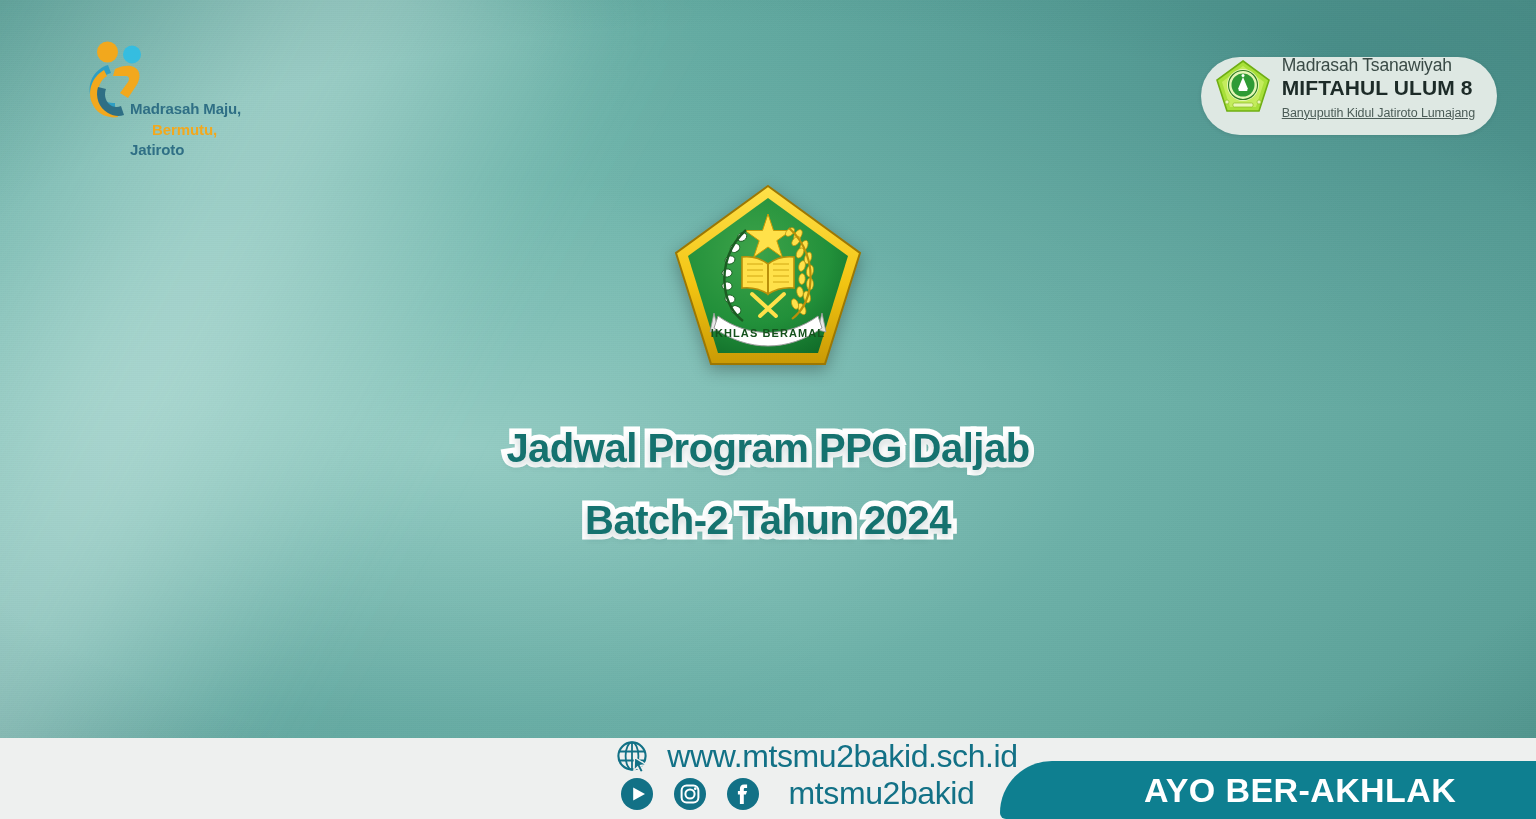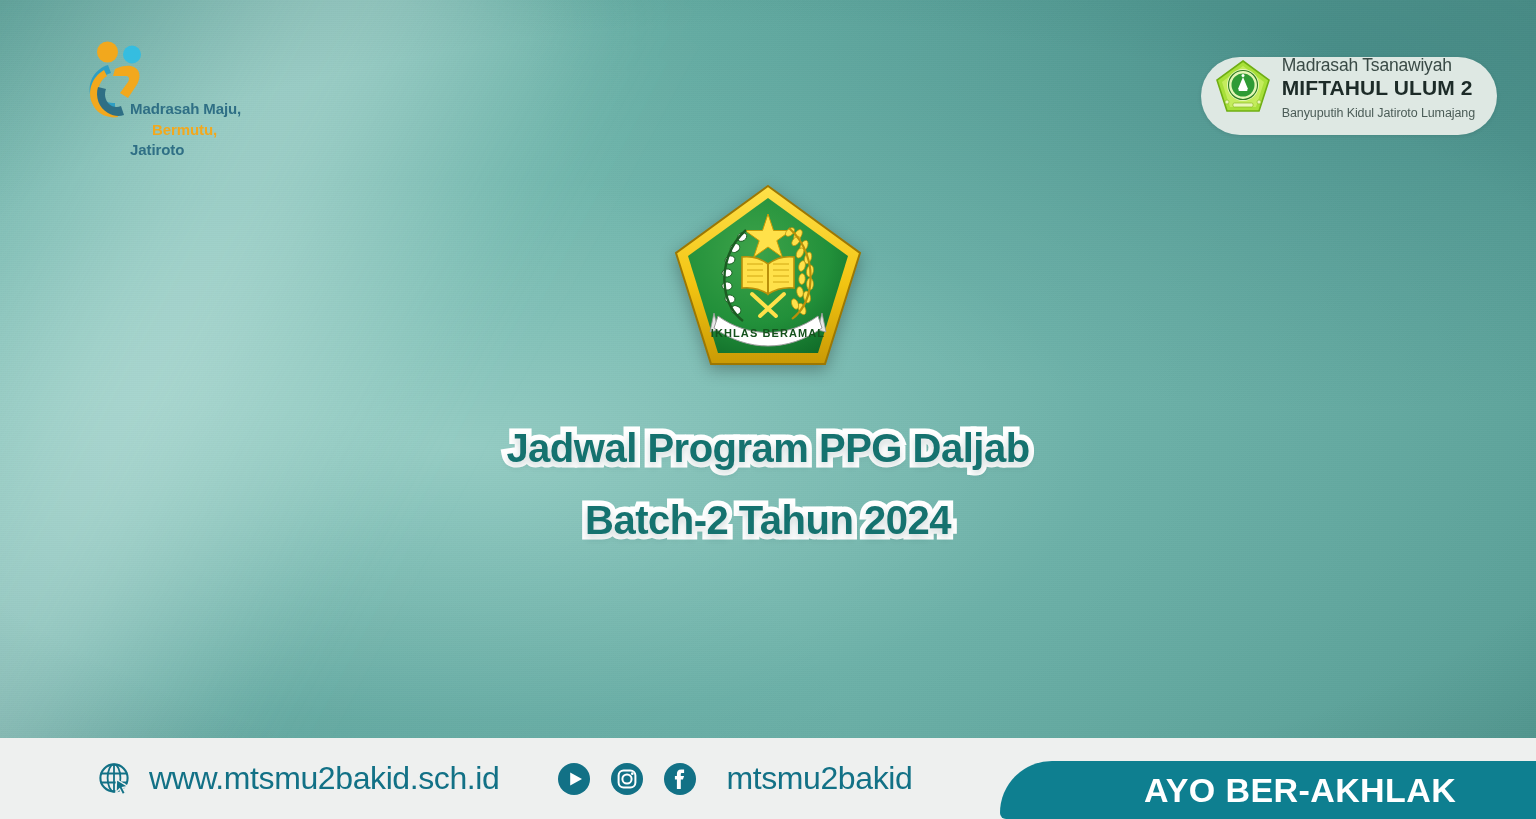--- a/index.html
+++ b/index.html
@@ -71,21 +71,21 @@
     display:flex; align-items:center;
     padding:0 22px 16px 12px;
     background:#dee8e3;
     border-radius:39px;
     box-shadow:0 1px 4px rgba(0,0,0,0.10);
   }
   #school-badge .crest { width:60px; height:60px; flex:0 0 60px; }
   #school-badge .txt { margin-left:9px; line-height:1.12; }
   .sb-1 { font-size:17.5px; color:#3a4a46; letter-spacing:-0.2px; display:block; }
   .sb-2 { font-size:21px; font-weight:800; color:#1d2b28; letter-spacing:0.1px; display:block; }
-  .sb-3 { font-size:12.5px; color:#4b5c57; letter-spacing:-0.1px; display:block; margin-top:6px; }
+  .sb-3 { font-size:12.5px; color:#4b5c57; letter-spacing:-0.1px; display:block; margin-top:6px;text-decoration:underline; }
 
   
   #kemenag-emblem {
     position:absolute; left:50%; top:182px;
     transform:translateX(-50%);
     width:192px; height:190px;
     filter:drop-shadow(0 5px 8px rgba(0,0,0,0.28));
   }
 
   
@@ -103,20 +103,21 @@
   }
   #headline .line { display:block; white-space:nowrap; }
 
   
   #footer {
     position:absolute; left:0; bottom:0;
     width:1536px; height:81px;
     background:#eef0ef;
     display:flex; align-items:center;
     overflow:hidden;
+    flex-direction:column;
   }
   #web-group {
     display:flex; align-items:center;
     margin-left:97px;
   }
   #web-group .globe { width:36px; height:36px; flex:0 0 36px; }
   #website-url {
     margin-left:16px;
     font-size:32px; color:#127186; letter-spacing:-0.4px;
   }
@@ -179,21 +180,21 @@
       <circle cx="30" cy="27" r="11.5" fill="#2f9b35"></circle>
       <path d="M30 19 L35 31 H25 Z" fill="#ffffff"></path>
       <rect x="25.5" y="30.5" width="9" height="2.6" rx="1" fill="#ffffff"></rect>
       <circle cx="30" cy="17.6" r="1.5" fill="#ffffff"></circle>
       <rect x="20" y="45" width="20" height="4" rx="1.4" fill="#e9f7b8" stroke="#8ab824" stroke-width="0.7"></rect>
       <circle cx="14" cy="44" r="2" fill="#e9f7b8" stroke="#8ab824" stroke-width="0.6"></circle>
       <circle cx="46" cy="44" r="2" fill="#e9f7b8" stroke="#8ab824" stroke-width="0.6"></circle>
     </svg>
     <div class="txt">
       <span class="sb-1">Madrasah Tsanawiyah</span>
-      <span class="sb-2">MIFTAHUL ULUM 2</span>
+      <span class="sb-2">MIFTAHUL ULUM 8</span>
       <span class="sb-3">Banyuputih Kidul Jatiroto Lumajang</span>
     </div>
   </div>
 
   <svg id="kemenag-emblem" viewBox="0 0 192 190">
     <defs>
       <linearGradient id="penta-gold" x1="0" y1="0" x2="0" y2="1">
         <stop offset="0%" stop-color="#ffe14a"></stop>
         <stop offset="55%" stop-color="#f2c412"></stop>
         <stop offset="100%" stop-color="#c99a05"></stop>

